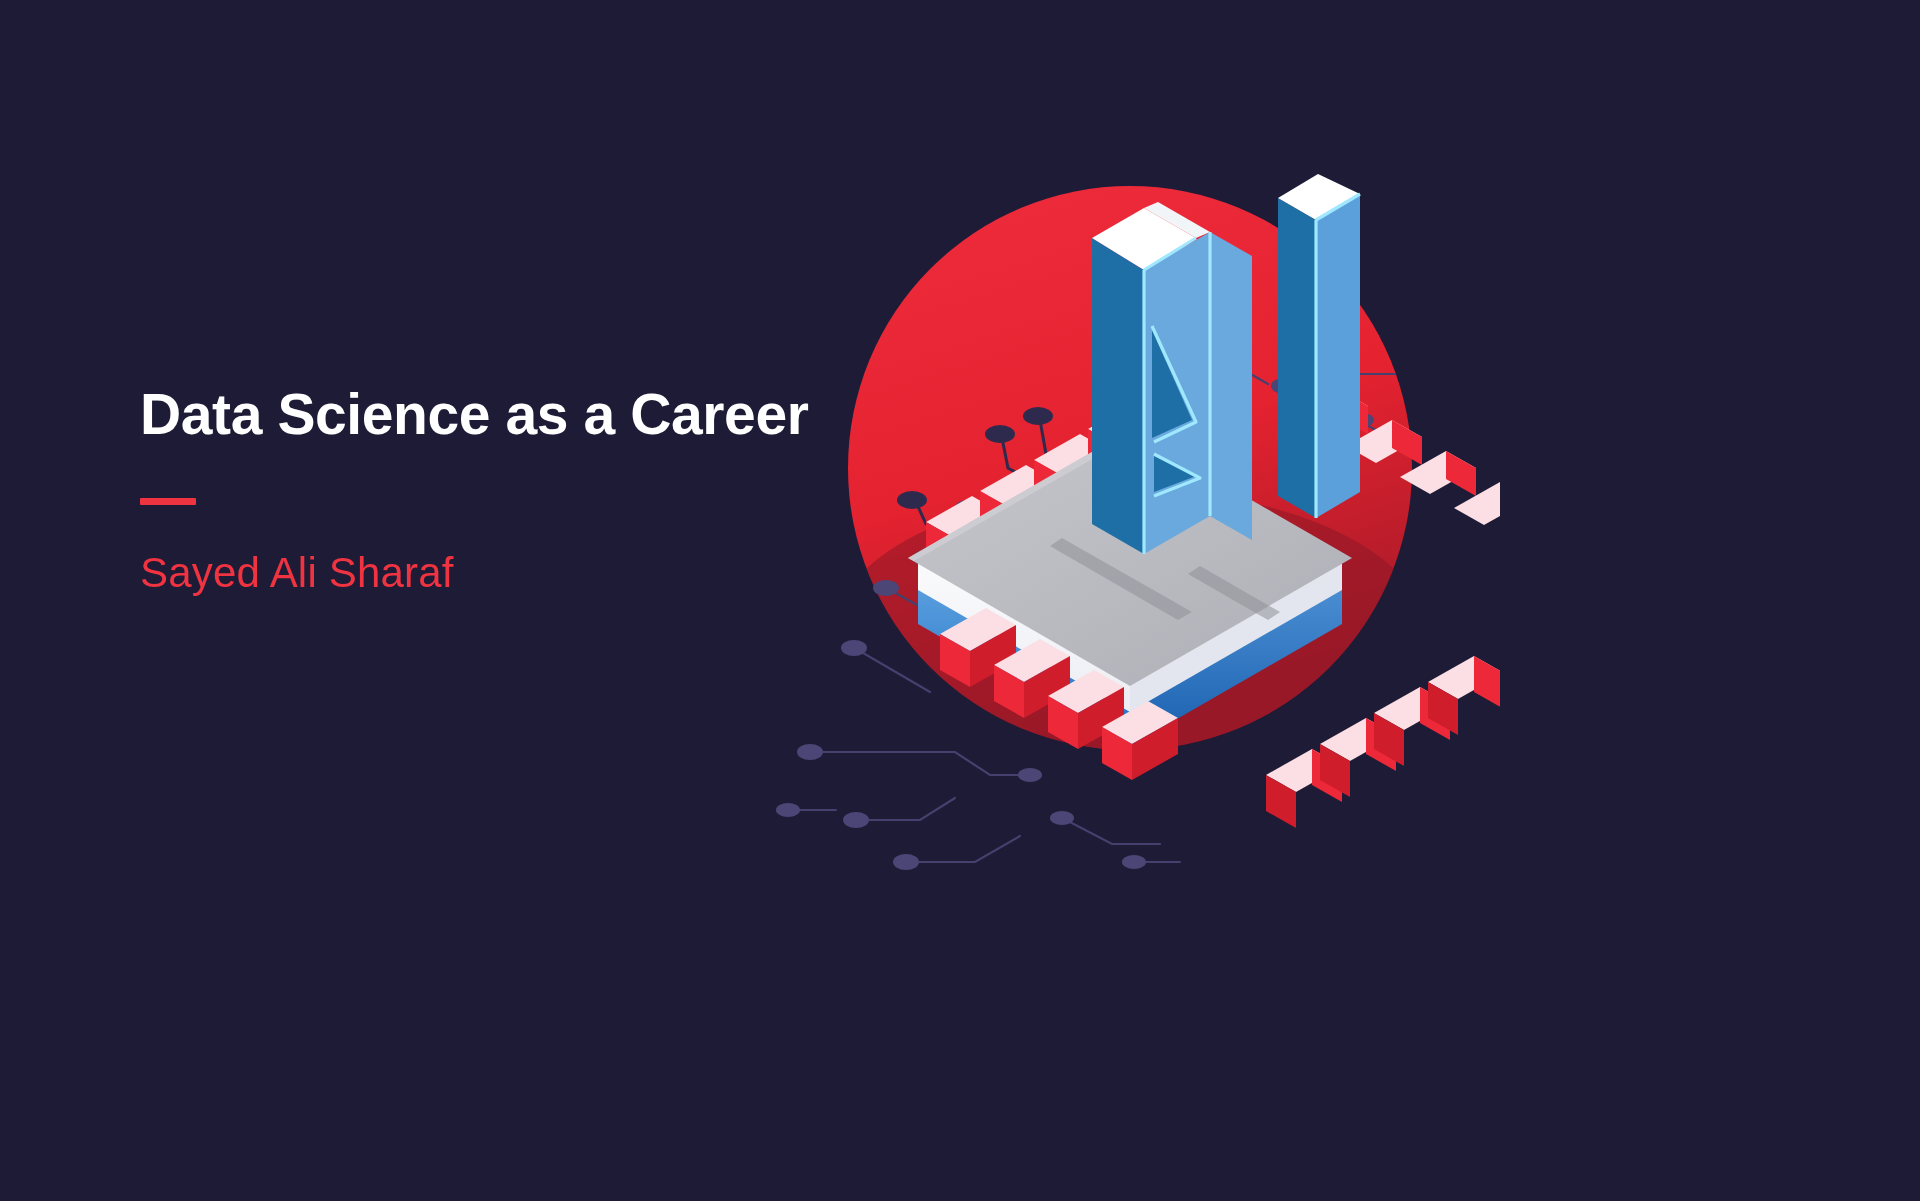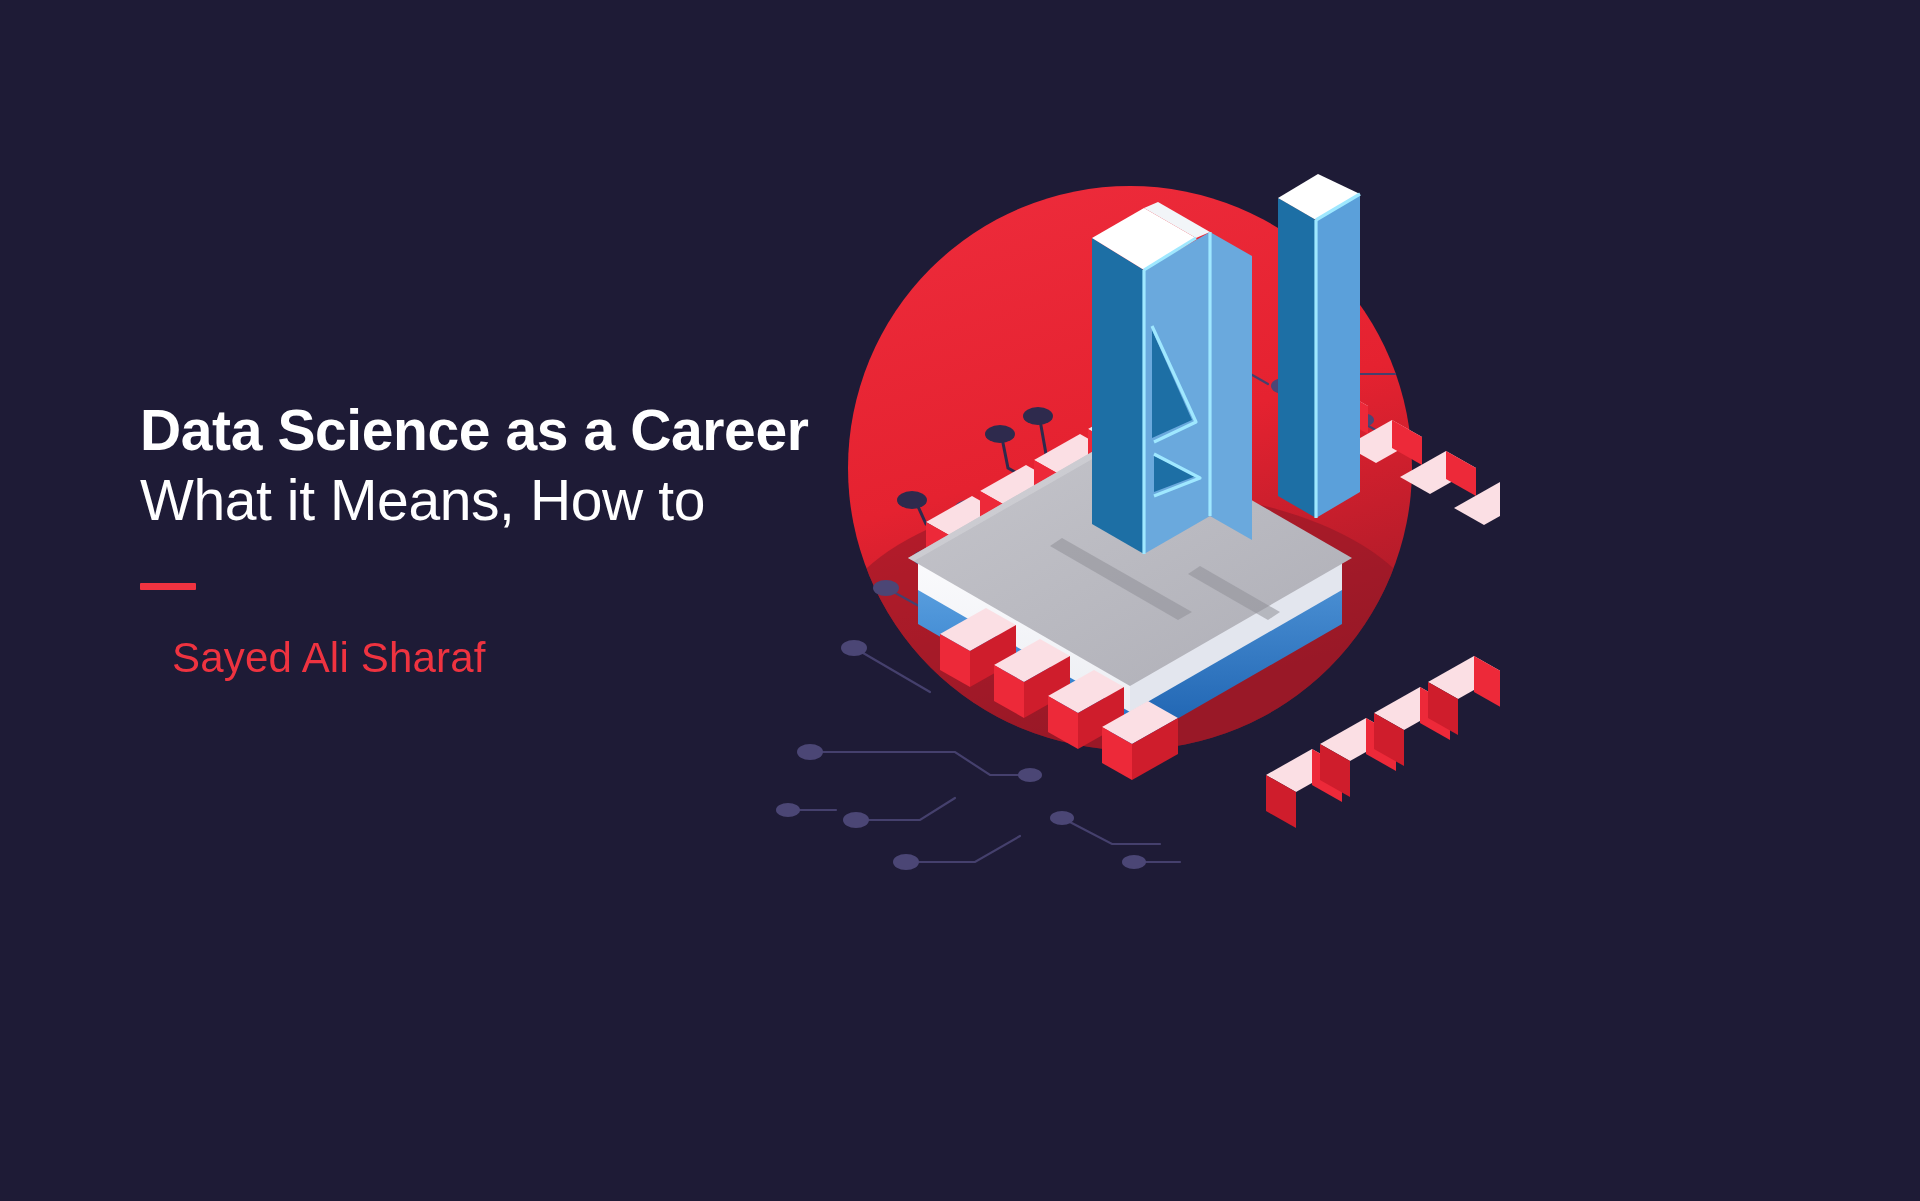--- a/index.html
+++ b/index.html
@@ -12,21 +12,21 @@
   .slide {
     position:absolute; inset:0;
     background:#1e1b36;
     overflow:hidden;
   }
 
   
   .text-block {
     position:absolute;
     left:140px;
-    top:396px;
+    top:380px;
     width:880px;
   }
   .title-line {
     color:#ffffff;
     font-size:57px;
     line-height:1.22;
     letter-spacing:-0.4px;
     white-space:nowrap;
   }
   .title-line.bold { font-weight:700; }
@@ -39,41 +39,39 @@
     background:#ef3340;
     border-radius:1px;
   }
   .author {
     margin-top:44px;
     color:#ef3340;
     font-size:42px;
     font-weight:400;
     letter-spacing:0.2px;
     white-space:nowrap;
-    margin-left:32px;
   }
 
   
   .illustration {
     position:absolute;
     left:740px;
     top:120px;
     width:760px;
     height:760px;
   }
   .illustration svg { display:block; width:100%; height:100%; }
 </style>
 </head>
 <body>
 
 <div class="slide">
 
   <div class="text-block">
     <div class="title-line bold">Data Science as a Career</div>
-    <div class="title-line light">What it Means, How to</div>
     <div class="accent-rule"></div>
     <div class="author">Sayed Ali Sharaf</div>
   </div>
 
   <div class="illustration">
     <svg viewBox="0 0 760 760" xmlns="http://www.w3.org/2000/svg">
       <defs>
         <linearGradient id="gCircle" x1="0" y1="0" x2="0.3" y2="1">
           <stop offset="0%" stop-color="#ee2c3c"></stop>
           <stop offset="55%" stop-color="#e52230"></stop>

